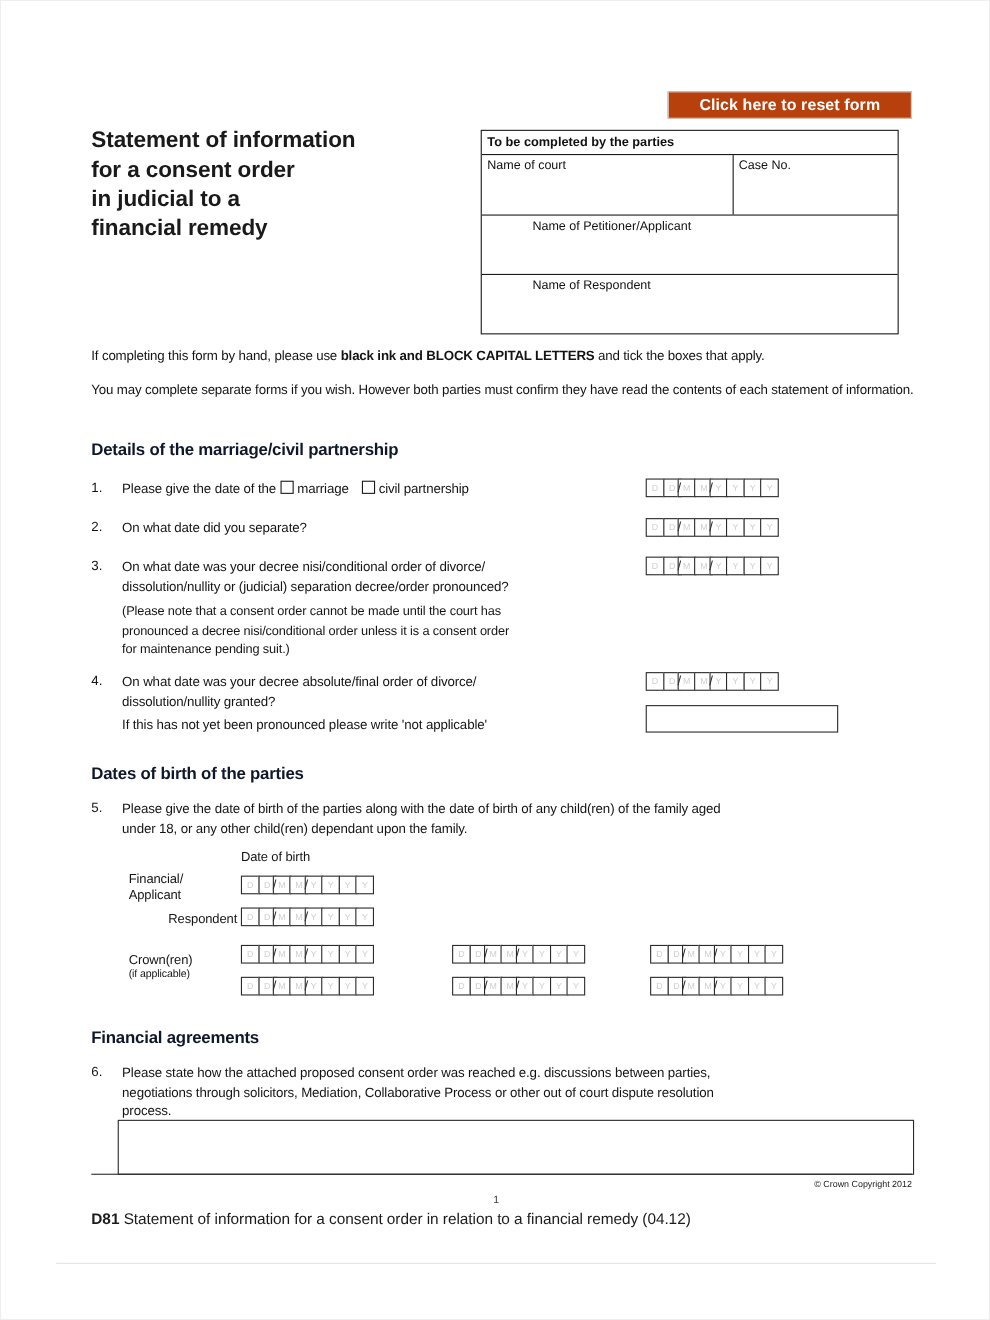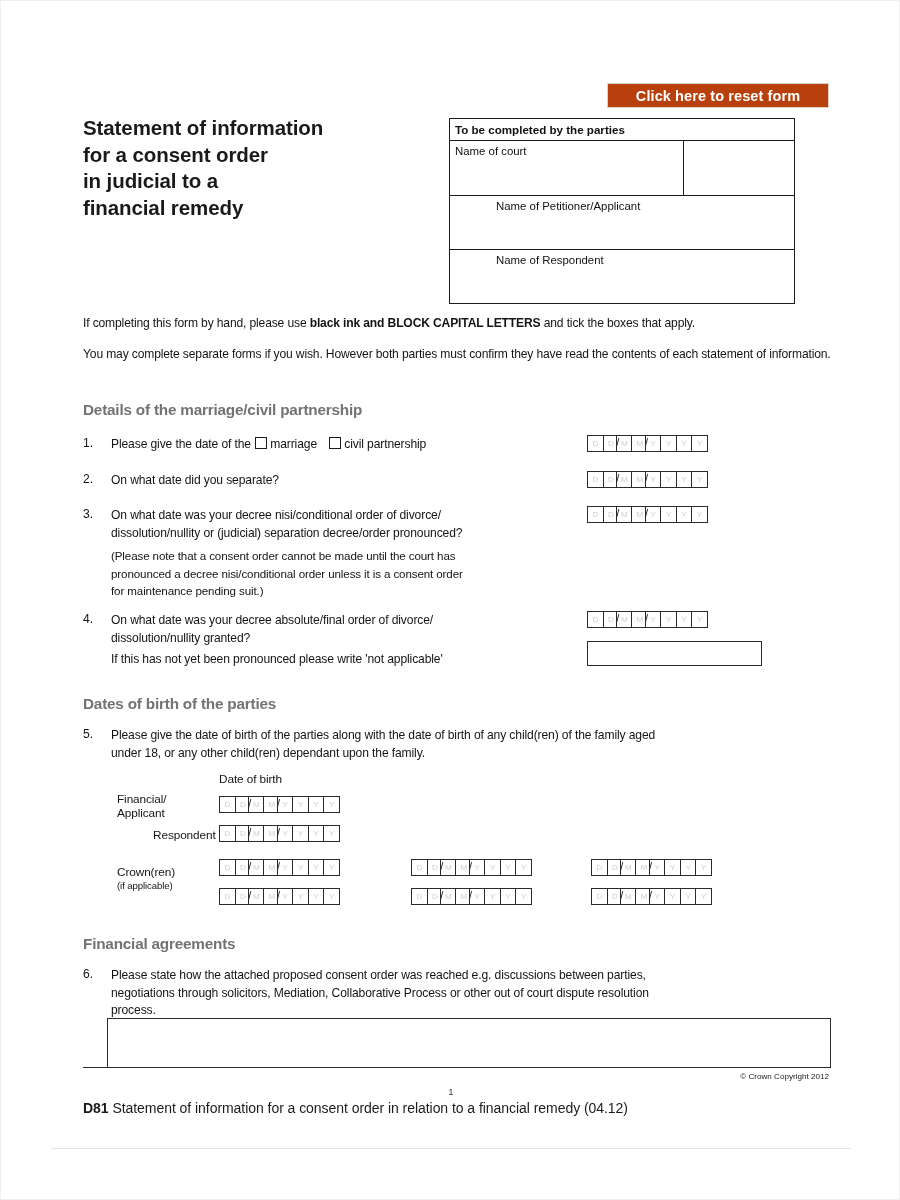--- a/index.html
+++ b/index.html
@@ -50,22 +50,22 @@
     font-weight: bold;
     color: #1a1a1a;
     line-height: 26.5px;
     letter-spacing: -0.1px;
   }
   .form-title div { white-space: nowrap; }
 
   
   .hdr-table {
     position: absolute;
-    left: 448px; top: 117px;
-    width: 346px;
+    left: 436px; top: 117px;
+    width: 380px;
     border: 1.6px solid #1a1a1a;
     border-collapse: collapse;
   }
   .hdr-row { display: flex; border-bottom: 1.4px solid #1a1a1a; }
   .hdr-row.last { border-bottom: none; }
   .hdr-cell {
     padding: 4px 0 0 5px;
     font-size: 11.4px;
     color: #111;
   }
@@ -85,21 +85,21 @@
   }
   .p1 { left: 82px; top: 314px; width: 748px; }
   .p2 { left: 82px; top: 345px; width: 748px; }
   .para b { font-weight: bold; }
 
   
   .section-h {
     position: absolute;
     font-size: 15.3px;
     font-weight: bold;
-    color: #737373;
+    color: #0f172a;
     letter-spacing: -0.2px;
   }
   .sh-marriage { left: 82px; top: 400px; }
   .sh-dob      { left: 82px; top: 694px; }
   .sh-fin      { left: 82px; top: 934px; }
 
   
   .q-num {
     position: absolute;
     font-size: 12.1px;
@@ -228,20 +228,23 @@
   </div>
 
   <div class="hdr-table">
     <div class="hdr-row hdr-title-row">
       <div class="hdr-cell" style="width:100%;">To be completed by the parties</div>
     </div>
     <div class="hdr-row">
       <div class="hdr-cell hdr-court">
         <span>Name of court</span>
       </div>
+      <div class="hdr-cell hdr-caseno">
+        <span>Case No.</span>
+      </div>
     </div>
     <div class="hdr-row">
       <div class="hdr-cell hdr-full">
         <span>Name of Petitioner/Applicant</span>
       </div>
     </div>
     <div class="hdr-row last">
       <div class="hdr-cell hdr-full">
         <span>Name of Respondent</span>
       </div>

